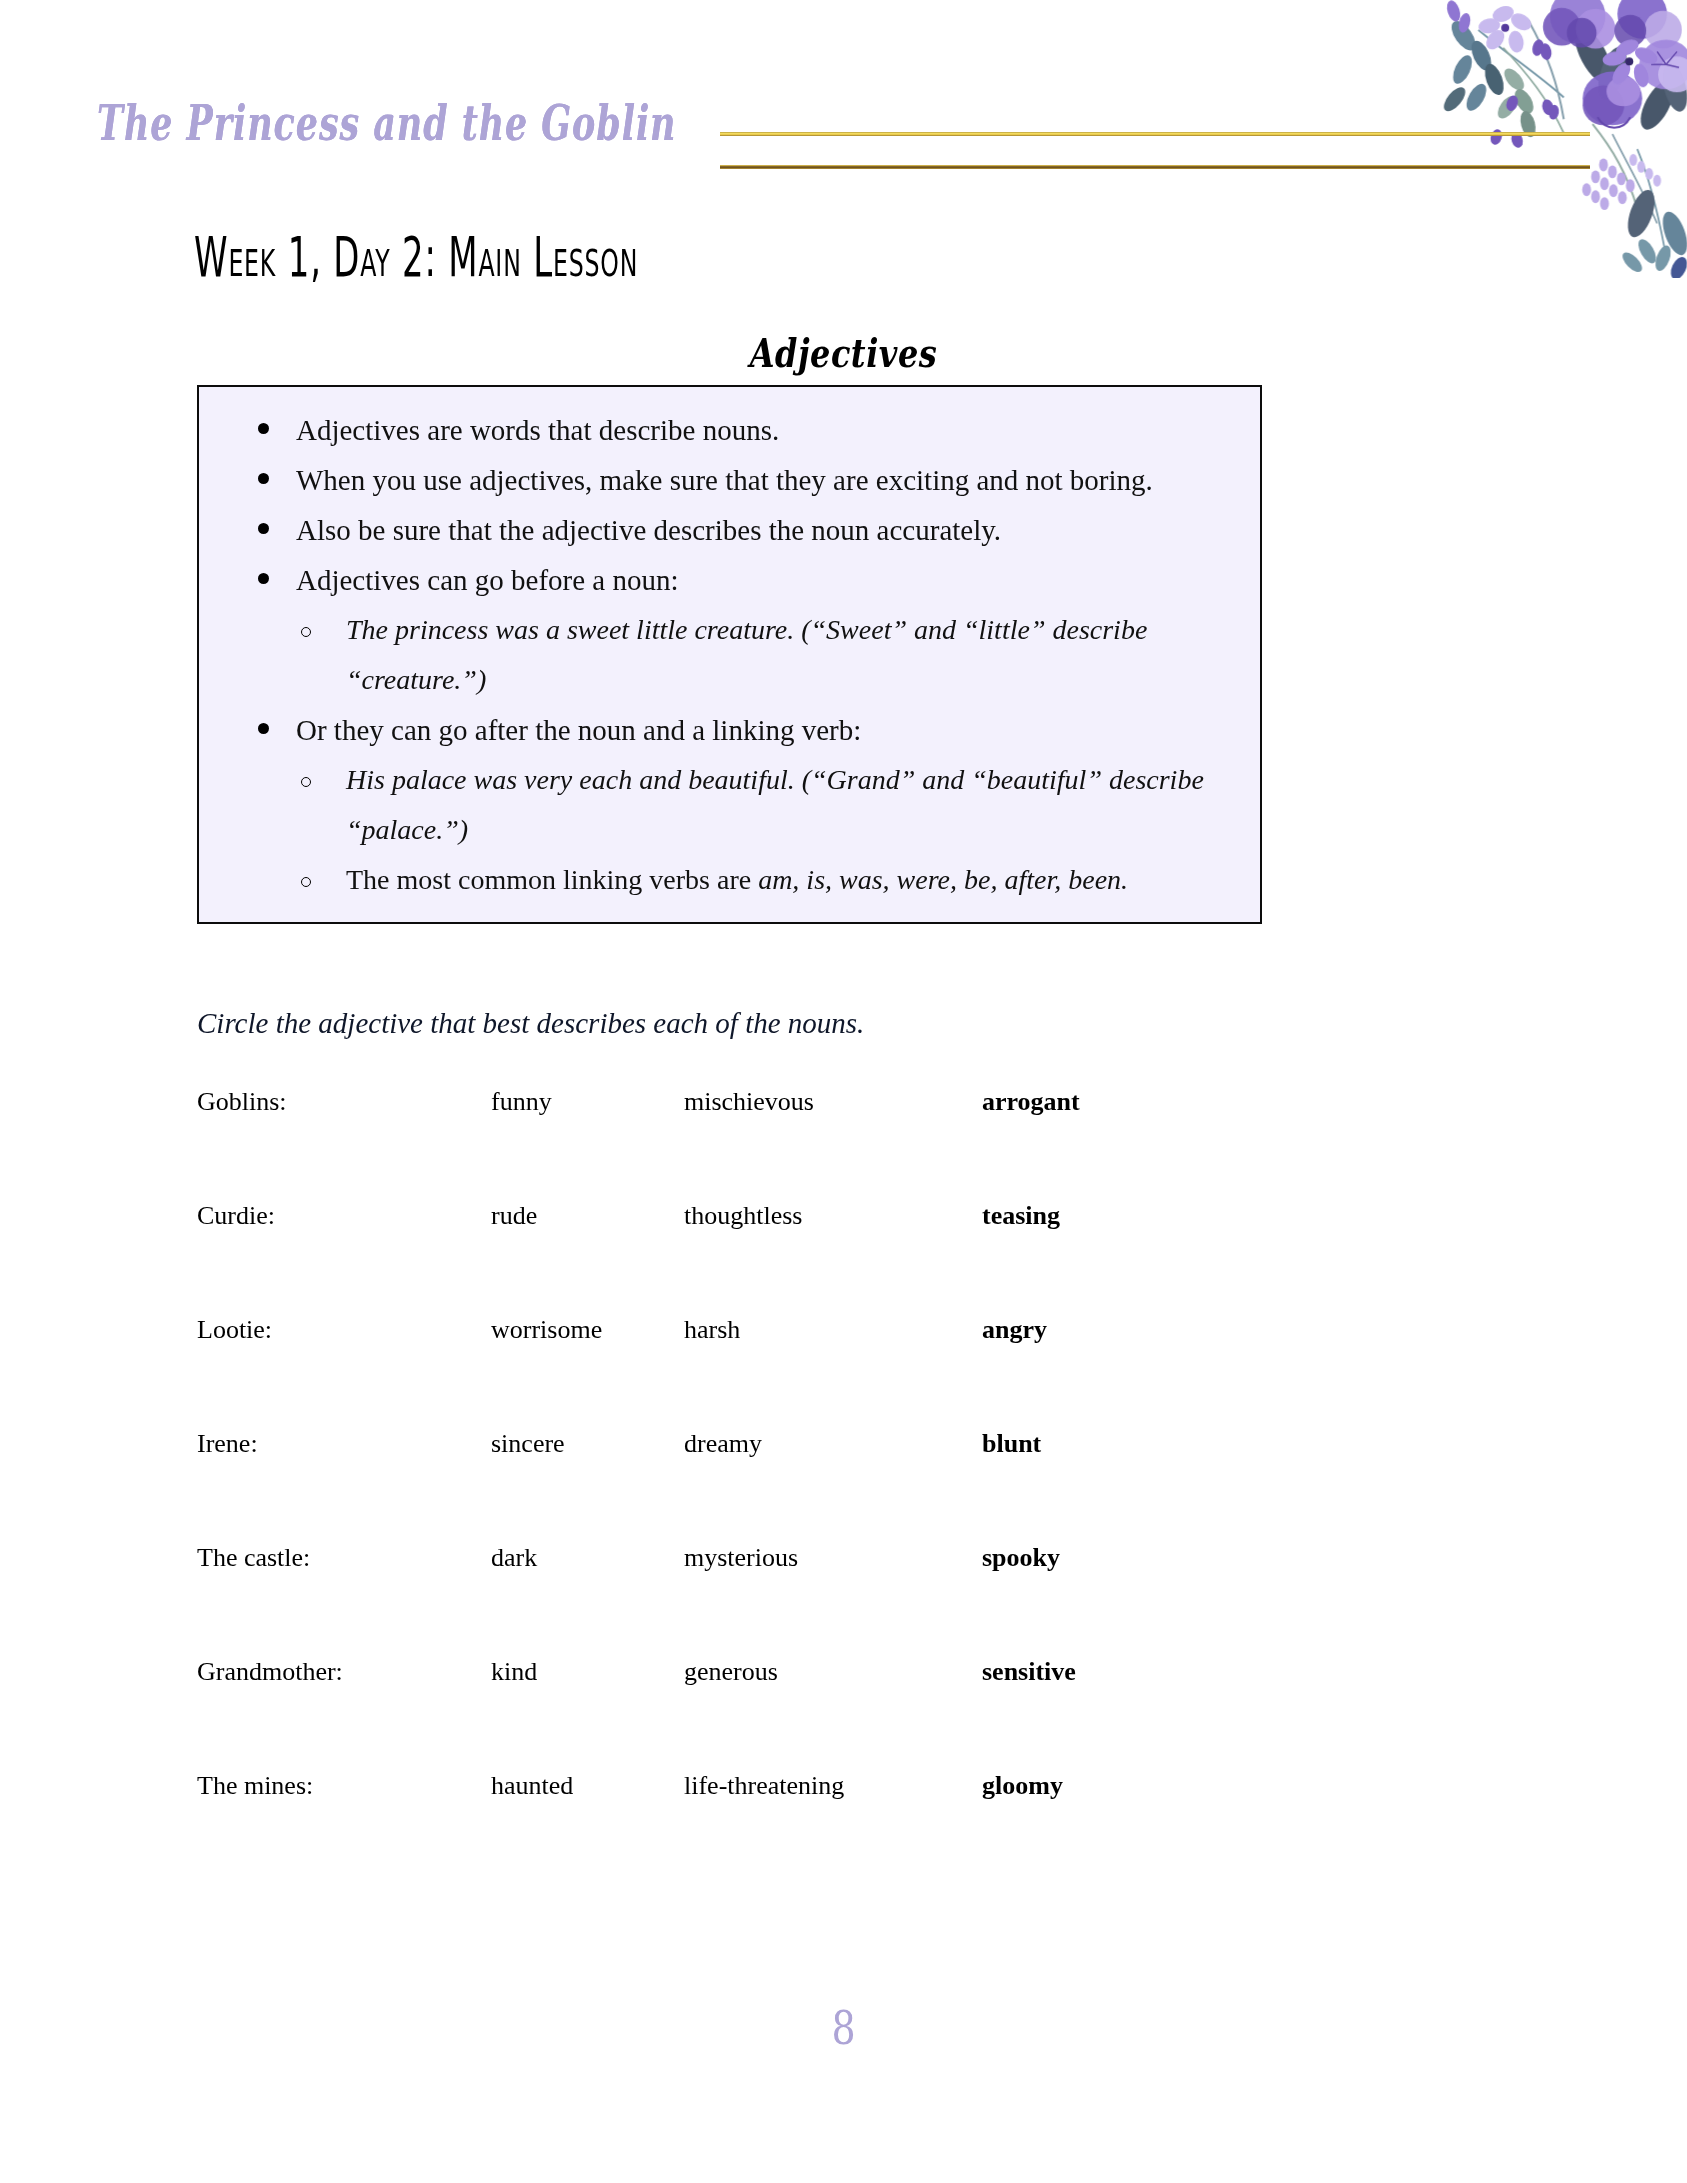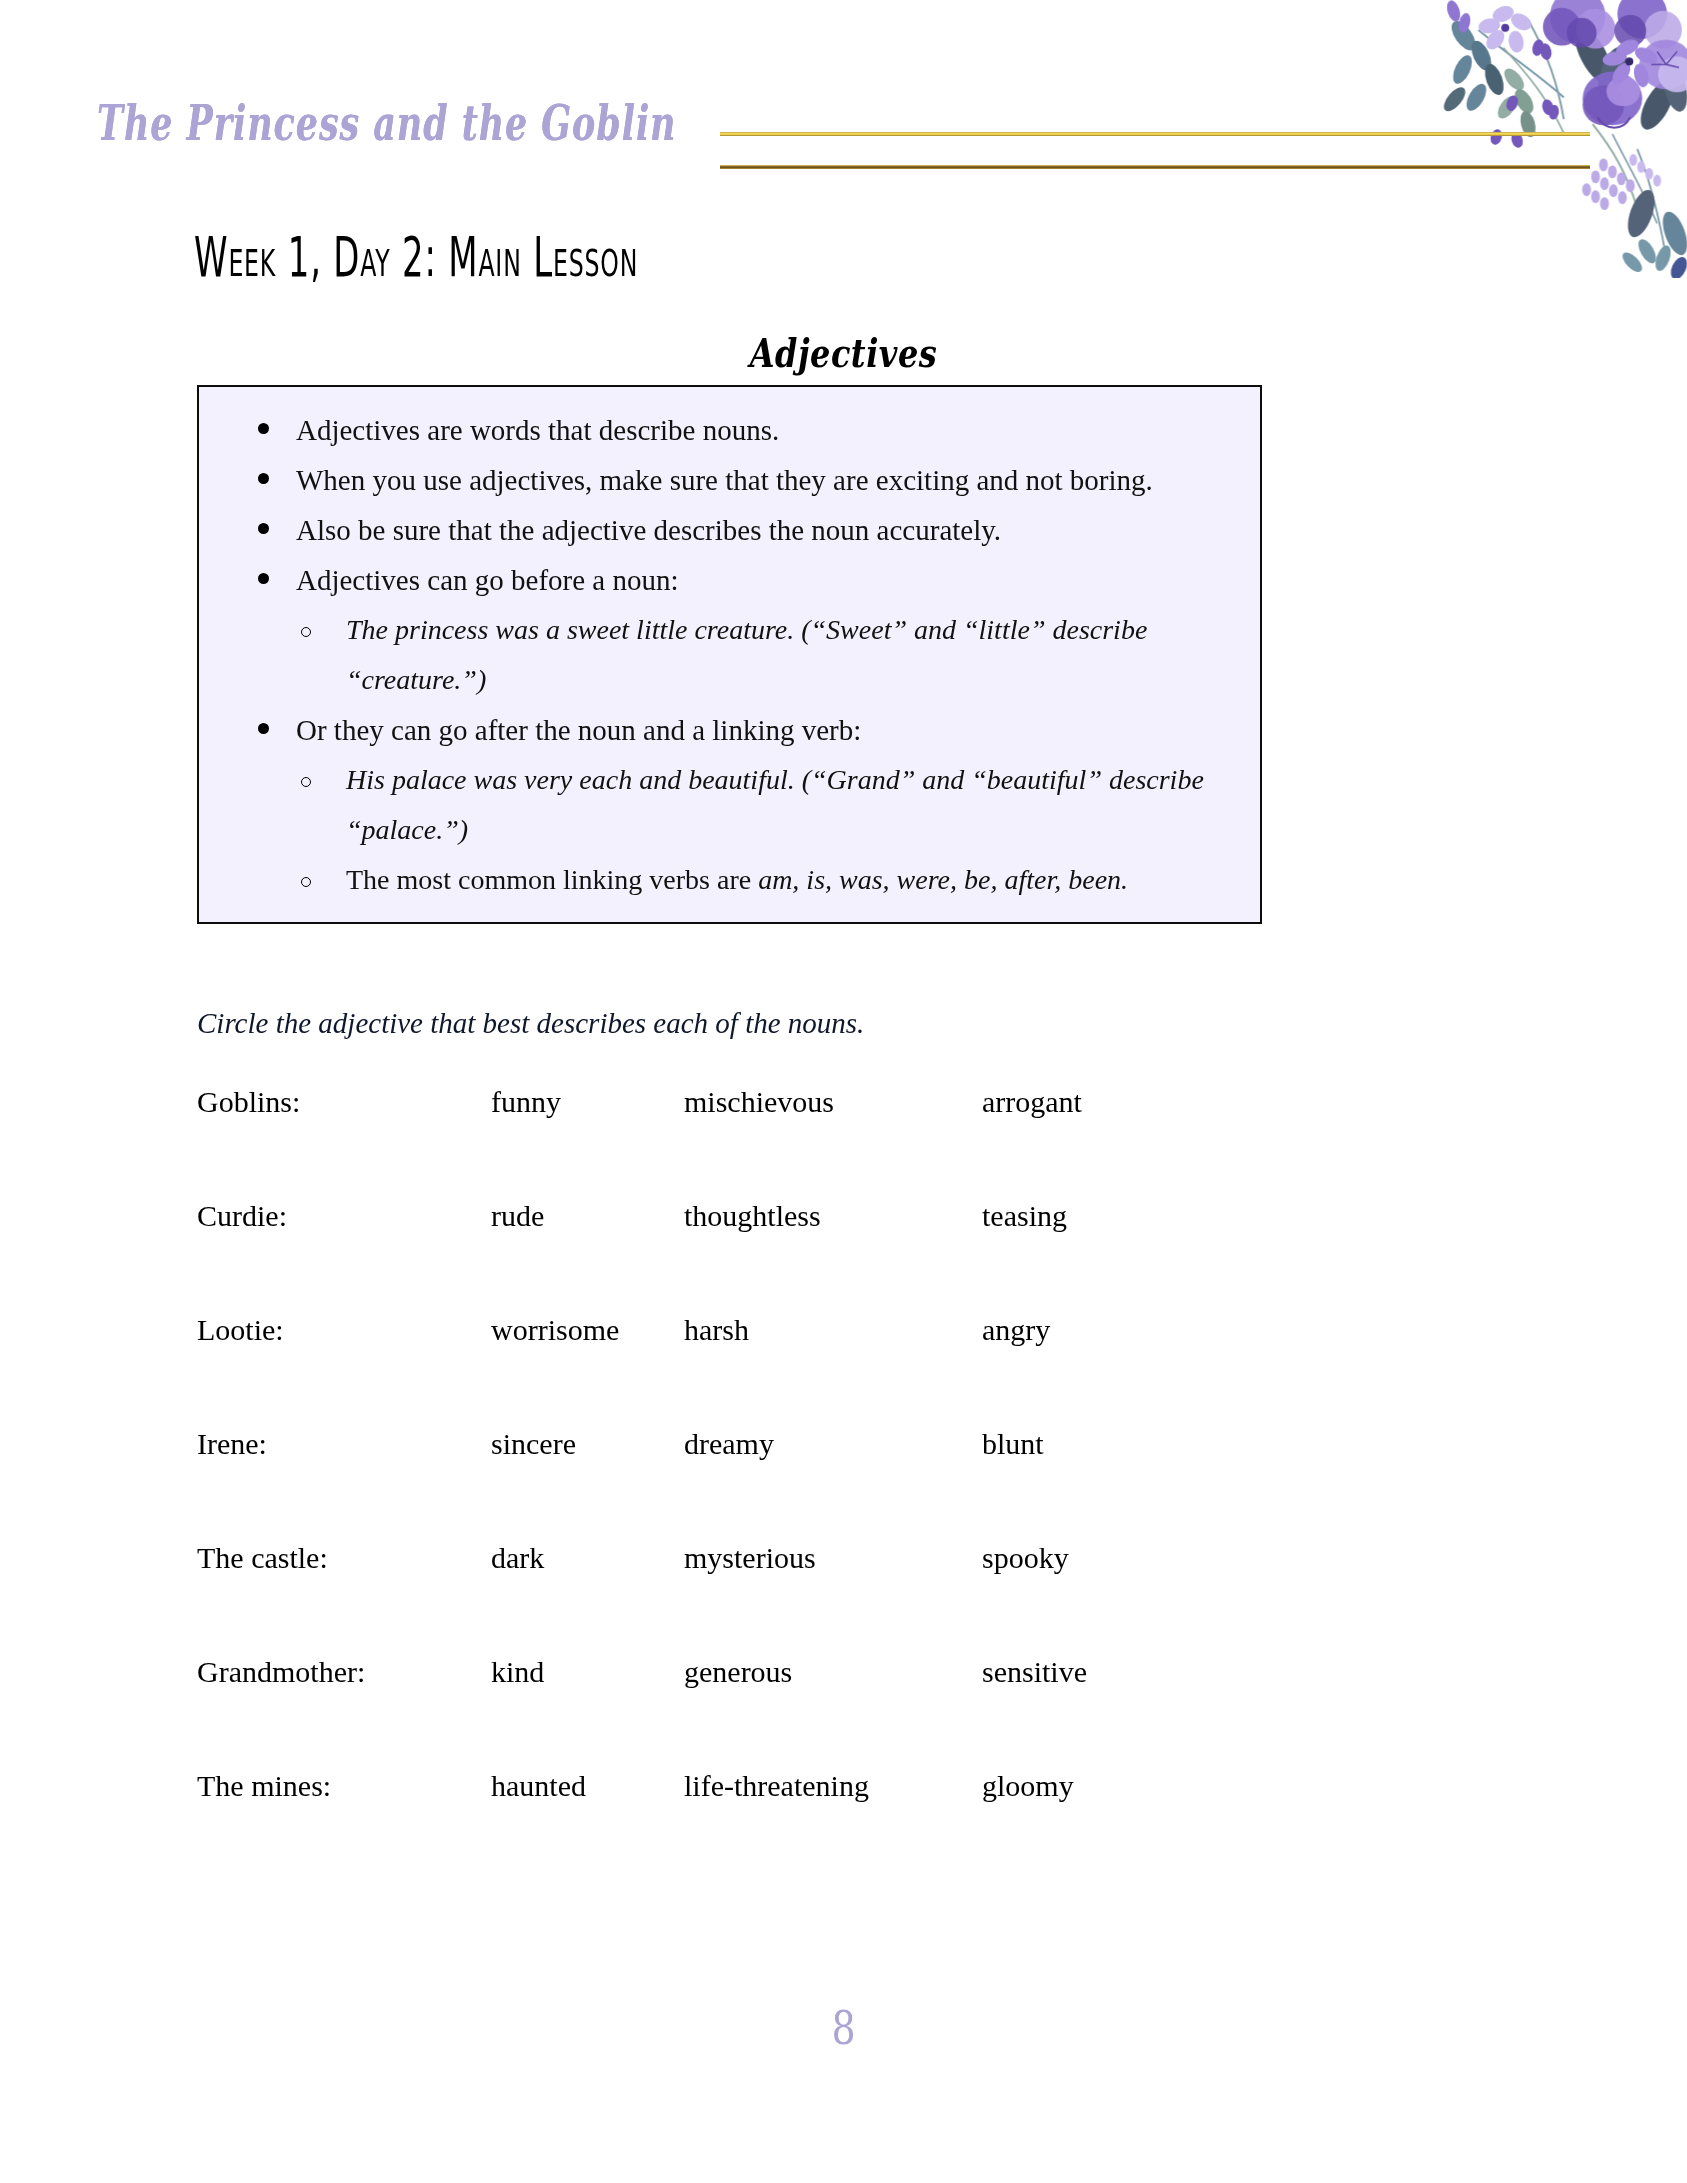--- a/index.html
+++ b/index.html
@@ -192,30 +192,30 @@
   
   #exercise-list {
     position: absolute;
     left: 197px;
     top: 1082px;
     width: 1191px;
   }
   .ex-row {
     position: relative;
     height: 114px;
-    font-size: 30px;
+    font-size: 26px;
     line-height: 40px;
     font-family: "Liberation Serif", "DejaVu Serif", serif;
     color: #000;
     white-space: nowrap;
   }
   .ex-noun { position: absolute; left: 0;    top: 0; }
   .ex-opt1 { position: absolute; left: 294px; top: 0; }
   .ex-opt2 { position: absolute; left: 487px; top: 0; }
-  .ex-opt3 { position: absolute; left: 785px; top: 0; }
+  .ex-opt3 { position: absolute; left: 785px; top: 0; font-weight: bold; }
 
   
   #page-number {
     position: absolute;
     left: 0;
     right: 0;
     top: 2000px;
     text-align: center;
     font-family: "DejaVu Serif", serif;
     font-size: 38px;

